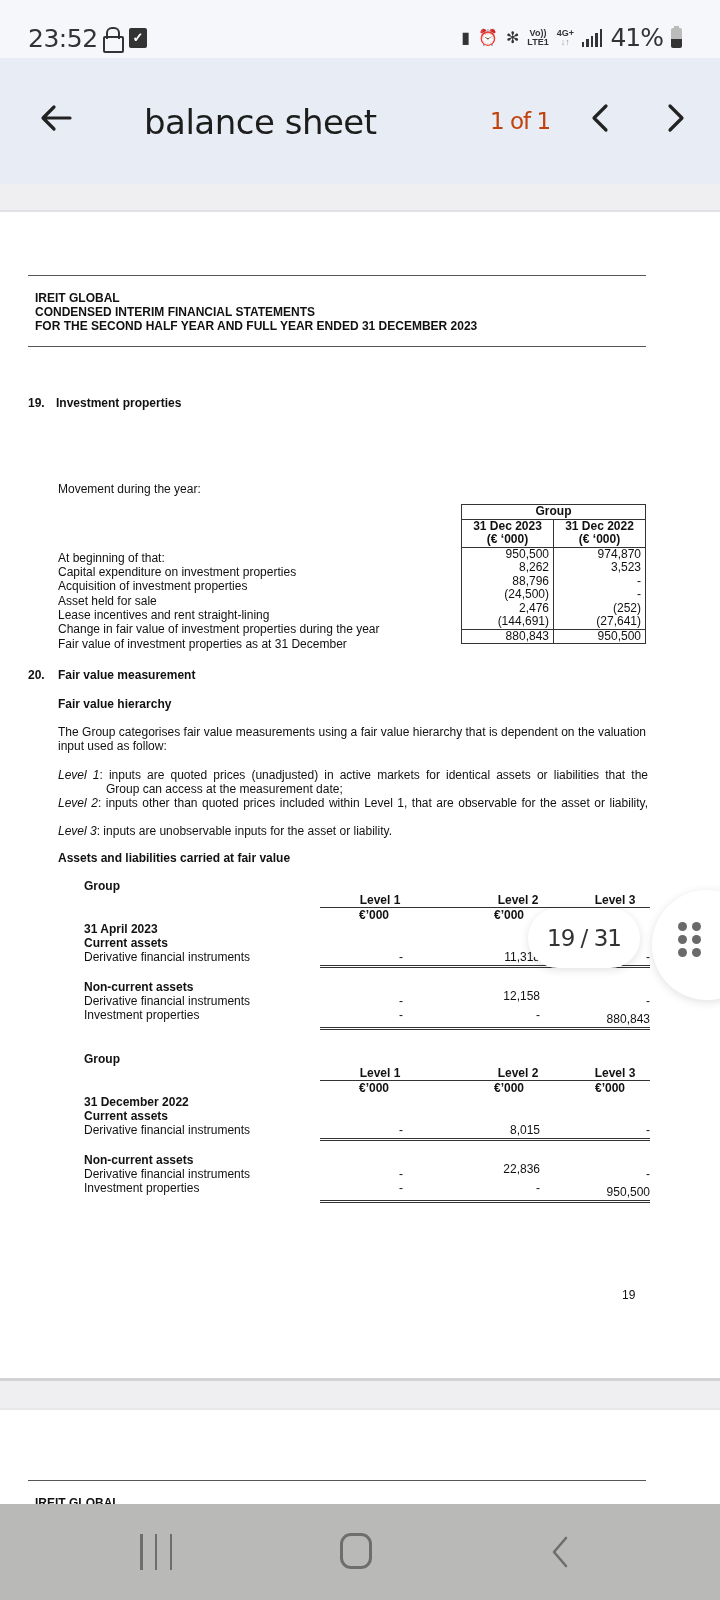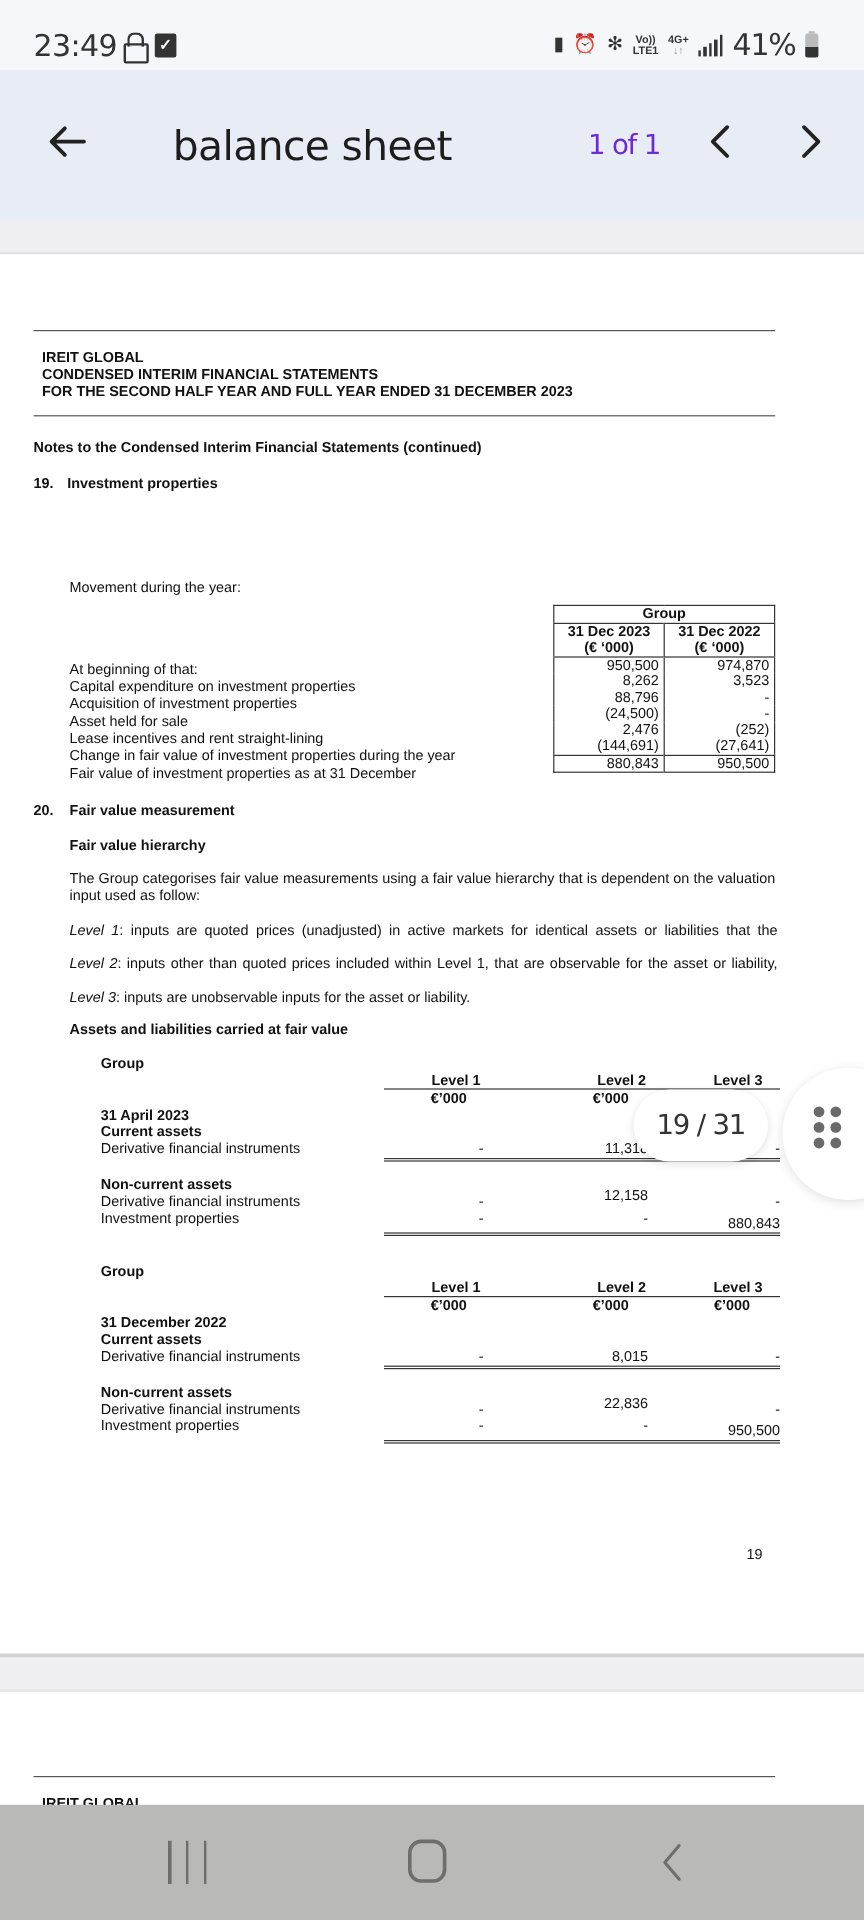--- a/index.html
+++ b/index.html
@@ -20,21 +20,21 @@
   .sb-signal { display: flex; align-items: flex-end; gap: 2px; height: 18px; }
   .sb-signal span { width: 2.5px; background: #333; display: block; }
   .sb-batt-text { font-size: 25px; font-family: "DejaVu Sans", sans-serif; letter-spacing: -1px; }
   .battery { width: 11px; height: 20px; border-radius: 2px; background: linear-gradient(#bbb 0 55%, #333 55% 100%); position: relative; }
   .battery::before { content: ""; position: absolute; top: -2px; left: 3px; width: 5px; height: 2px; background: #bbb; }
 
   
   .appbar { position: absolute; top: 58px; left: 0; width: 720px; height: 126px; background: #e8edf5; }
   .back-btn { position: absolute; left: 36px; top: 40px; width: 40px; height: 40px; font-size: 34px; line-height: 40px; color: #222; text-align: center; }
   .doc-title { position: absolute; left: 144px; top: 44px; font-size: 34px; color: #1d1d1d; font-family: "DejaVu Sans", sans-serif; letter-spacing: -0.5px; }
-  .search-count { position: absolute; left: 490px; top: 50px; font-size: 23px; color: #6d28d9; font-family: "DejaVu Sans", sans-serif; letter-spacing: -1px; }
+  .search-count { position: absolute; left: 490px; top: 50px; font-size: 23px; color: #c2410c; font-family: "DejaVu Sans", sans-serif; letter-spacing: -1px; }
   .prev-btn, .next-btn { position: absolute; top: 40px; width: 36px; height: 40px; font-size: 34px; line-height: 40px; color: #222; text-align: center; }
   .prev-btn { left: 582px; }
   .next-btn { left: 658px; }
 
   .page-gap { position: absolute; left: 0; width: 720px; background: #efeff1; }
   .gap1 { top: 184px; height: 28px; border-bottom: 2px solid #e2e2e4; }
   .gap2 { top: 1378px; height: 32px; border-top: 3px solid #d2d2d4; border-bottom: 2px solid #e8e8ea; }
 
   
   .doc { position: absolute; left: 0; top: 212px; width: 720px; height: 1166px; background: #fff; font-size: 12px; line-height: 14px; color: #111; }
@@ -78,21 +78,21 @@
   .navbar { position: absolute; left: 0; top: 1504px; width: 720px; height: 96px; background: #b9bab8; }
   .nav-recent { position: absolute; left: 140px; top: 30px; width: 32px; height: 36px; display: flex; justify-content: space-between; }
   .nav-recent span { width: 2.5px; height: 36px; background: #6e6e6e; display: block; }
   .nav-home { position: absolute; left: 340px; top: 29px; width: 32px; height: 36px; border: 3px solid #6e6e6e; border-radius: 11px; }
   .nav-back { position: absolute; left: 548px; top: 28px; width: 24px; height: 40px; }
 </style>
 </head>
 <body>
 
 <div class="statusbar">
-  <span class="sb-time">23:49</span>
+  <span class="sb-time">23:52</span>
   <div class="sb-left-icons">
     <span class="lock-ico"></span>
     <span class="check-ico">✓</span>
   </div>
   <div class="sb-right">
     <span class="sb-ico">▮</span>
     <span class="sb-ico">⏰</span>
     <span class="sb-ico">✻</span>
     <span class="sb-small">
       <div>Vo))</div>
@@ -136,21 +136,20 @@
 
 <div class="page-gap gap1"></div>
 
 <div class="doc">
   <div class="hr" style="left:28px;top:63px;width:618px;"></div>
   <div class="abs b" style="left:35px;top:79px;">IREIT GLOBAL</div>
   <div class="abs b" style="left:35px;top:93px;">CONDENSED INTERIM FINANCIAL STATEMENTS</div>
   <div class="abs b" style="left:35px;top:107px;">FOR THE SECOND HALF YEAR AND FULL YEAR ENDED 31 DECEMBER 2023</div>
   <div class="hr" style="left:28px;top:134px;width:618px;"></div>
 
-  <div class="abs b" style="left:28px;top:154px;">Notes to the Condensed Interim Financial Statements (continued)</div>
 
   <div class="abs b" style="left:28px;top:184px;">19.</div>
   <div class="abs b" style="left:56px;top:184px;">Investment properties</div>
 
 
   <div class="abs" style="left:58px;top:270px;">Movement during the year:</div>
 
   <table class="mv-table">
     <tbody>
         <tr class="grp">
@@ -207,20 +206,21 @@
     <div style="margin-top:1px">Fair value of investment properties as at 31 December</div>
   </div>
 
   <div class="abs b" style="left:28px;top:456px;text-align:right;">20.</div>
   <div class="abs b" style="left:58px;top:456px;">Fair value measurement</div>
   <div class="abs b" style="left:58px;top:485px;">Fair value hierarchy</div>
   <div class="abs justify" style="left:58px;top:513px;width:588px;">The Group categorises fair value measurements using a fair value hierarchy that is dependent on the valuation input used as follow:</div>
 
   <div class="abs" style="left:58px;top:556px;width:590px;white-space:normal;">
     <div class="justify" style="text-align-last:justify;"><span class="it">Level 1</span><span>: inputs are quoted prices (unadjusted) in active markets for identical assets or liabilities that the</span></div>
+    <div style="padding-left:48px">Group can access at the measurement date;</div>
   </div>
   <div class="abs" style="left:58px;top:584px;width:590px;white-space:normal;">
     <div class="justify" style="text-align-last:justify;"><span class="it">Level 2</span><span>: inputs other than quoted prices included within Level 1, that are observable for the asset or liability,</span></div>
   </div>
   <div class="abs" style="left:58px;top:612px;">
     <span class="it">Level 3</span><span>: inputs are unobservable inputs for the asset or liability.</span>
   </div>
 
   <div class="abs b" style="left:58px;top:639px;">Assets and liabilities carried at fair value</div>
 

